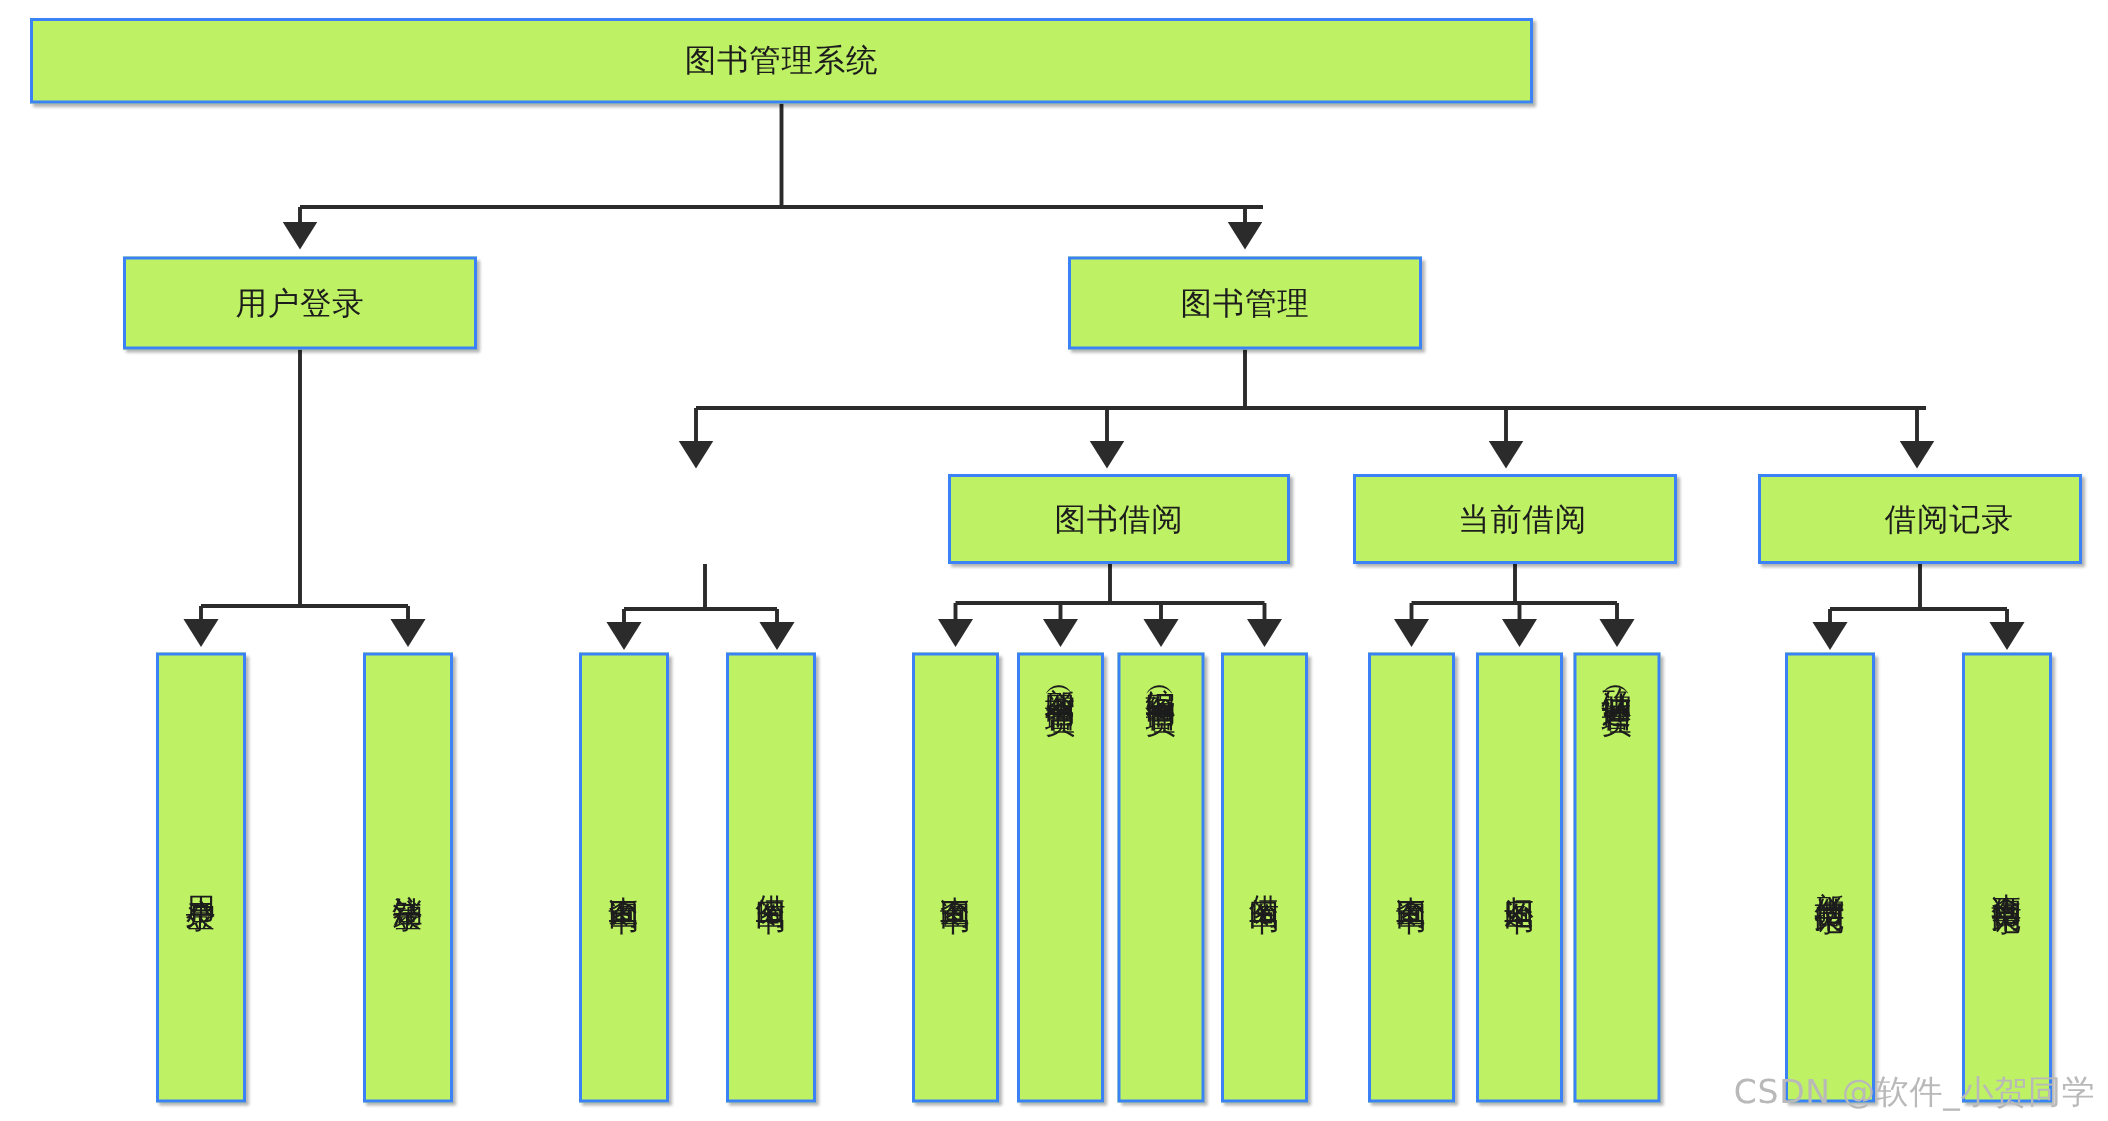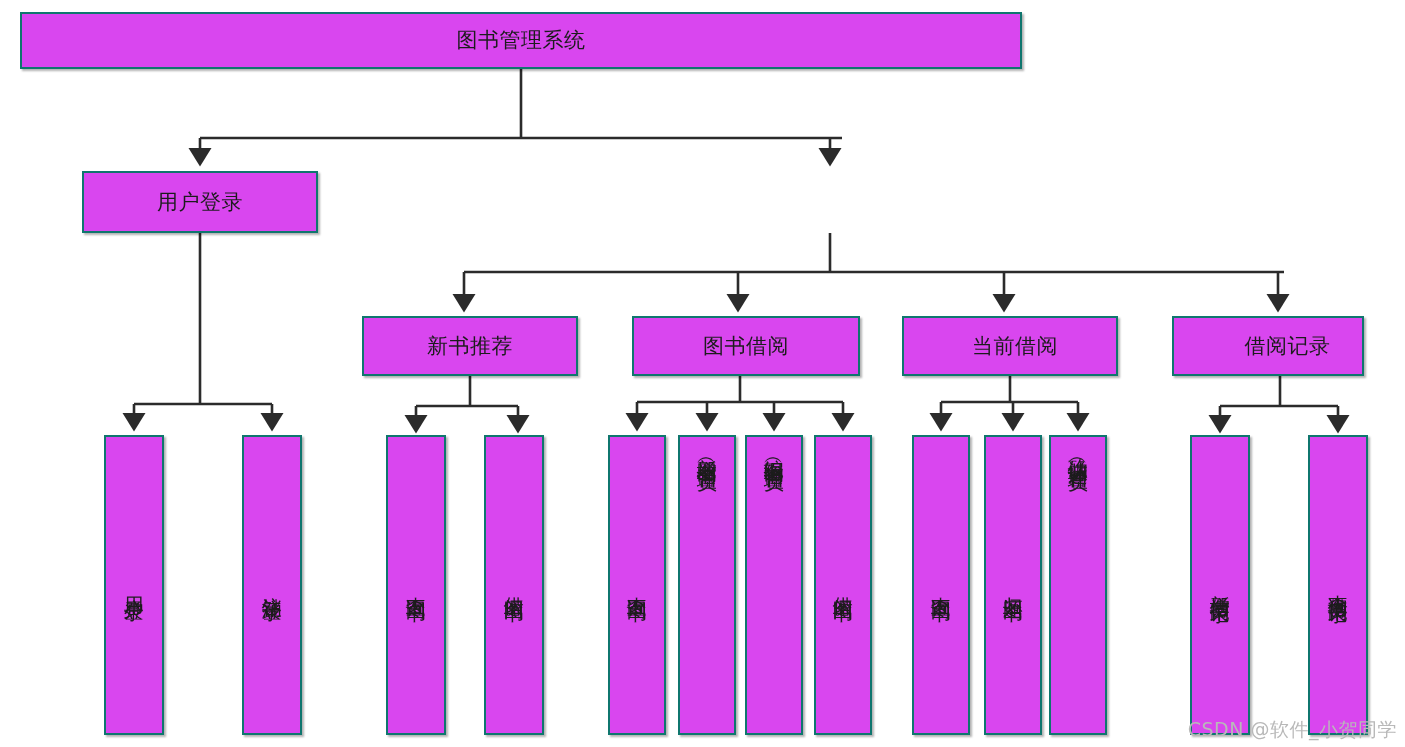--- a/index.html
+++ b/index.html
@@ -23,22 +23,22 @@
     position: absolute;
     left: 0;
     top: 0;
     width: 1405px;
     height: 747px;
     pointer-events: none;
   }
   .node {
     position: absolute;
     box-sizing: border-box;
-    background: #d946ef;
-    border: 2px solid #0f766e;
+    background: #bef264;
+    border: 2px solid #3b82f6;
     box-shadow: 2px 2px 2px rgba(0,0,0,0.30);
     display: flex;
     align-items: center;
     justify-content: center;
     z-index: 2;
   }
   .node .label {
     font-size: 21px;
     line-height: 1.05;
     color: #1c1c1c;
@@ -63,21 +63,21 @@
     max-height: 100%;
   }
   .node.vertical.center-text {
     align-items: center;
     padding-top: 0;
   }
   #watermark {
     position: absolute;
     right: 8px;
     bottom: 4px;
-    font-size: 19px;
+    font-size: 22px;
     color: #b9b9b9;
     letter-spacing: 0.5px;
     z-index: 3;
     white-space: nowrap;
     font-family: "DejaVu Sans", "Liberation Sans", sans-serif;
   }
 </style>
 </head>
 <body>
 
@@ -133,31 +133,31 @@
     </g>
   </svg>
 
   <div class="node" style="left: 20px; top: 12px; width: 1002px; height: 57px;">
     <span class="label">图书管理系统</span>
   </div>
 
   <div class="node" style="left: 82px; top: 171px; width: 236px; height: 62px;">
     <span class="label">用户登录</span>
   </div>
-
-  <div class="node" style="left: 362px; top: 316px; width: 216px; height: 60px;">
-    <span class="label">新书推荐</span>
-  </div>
+  <div class="node" style="left: 712px; top: 171px; width: 236px; height: 62px;">
+    <span class="label">图书管理</span>
+  </div>
+
   <div class="node" style="left: 632px; top: 316px; width: 228px; height: 60px;">
     <span class="label">图书借阅</span>
   </div>
   <div class="node" style="left: 902px; top: 316px; width: 216px; height: 60px; padding-left: 10px;">
     <span class="label">当前借阅</span>
   </div>
-  <div class="node" style="left: 1172px; top: 316px; width: 192px; height: 60px; padding-left: 39px;">
+  <div class="node" style="left: 1172px; top: 316px; width: 216px; height: 60px; padding-left: 39px;">
     <span class="label">借阅记录</span>
   </div>
 
   <div class="node vertical center-text" style="left: 104px; top: 435px; width: 60px; height: 300px;">
     <span class="label">用户登录</span>
   </div>
   <div class="node vertical center-text" style="left: 242px; top: 435px; width: 60px; height: 300px;">
     <span class="label">注销登录</span>
   </div>
   <div class="node vertical center-text" style="left: 386px; top: 435px; width: 60px; height: 300px;">

